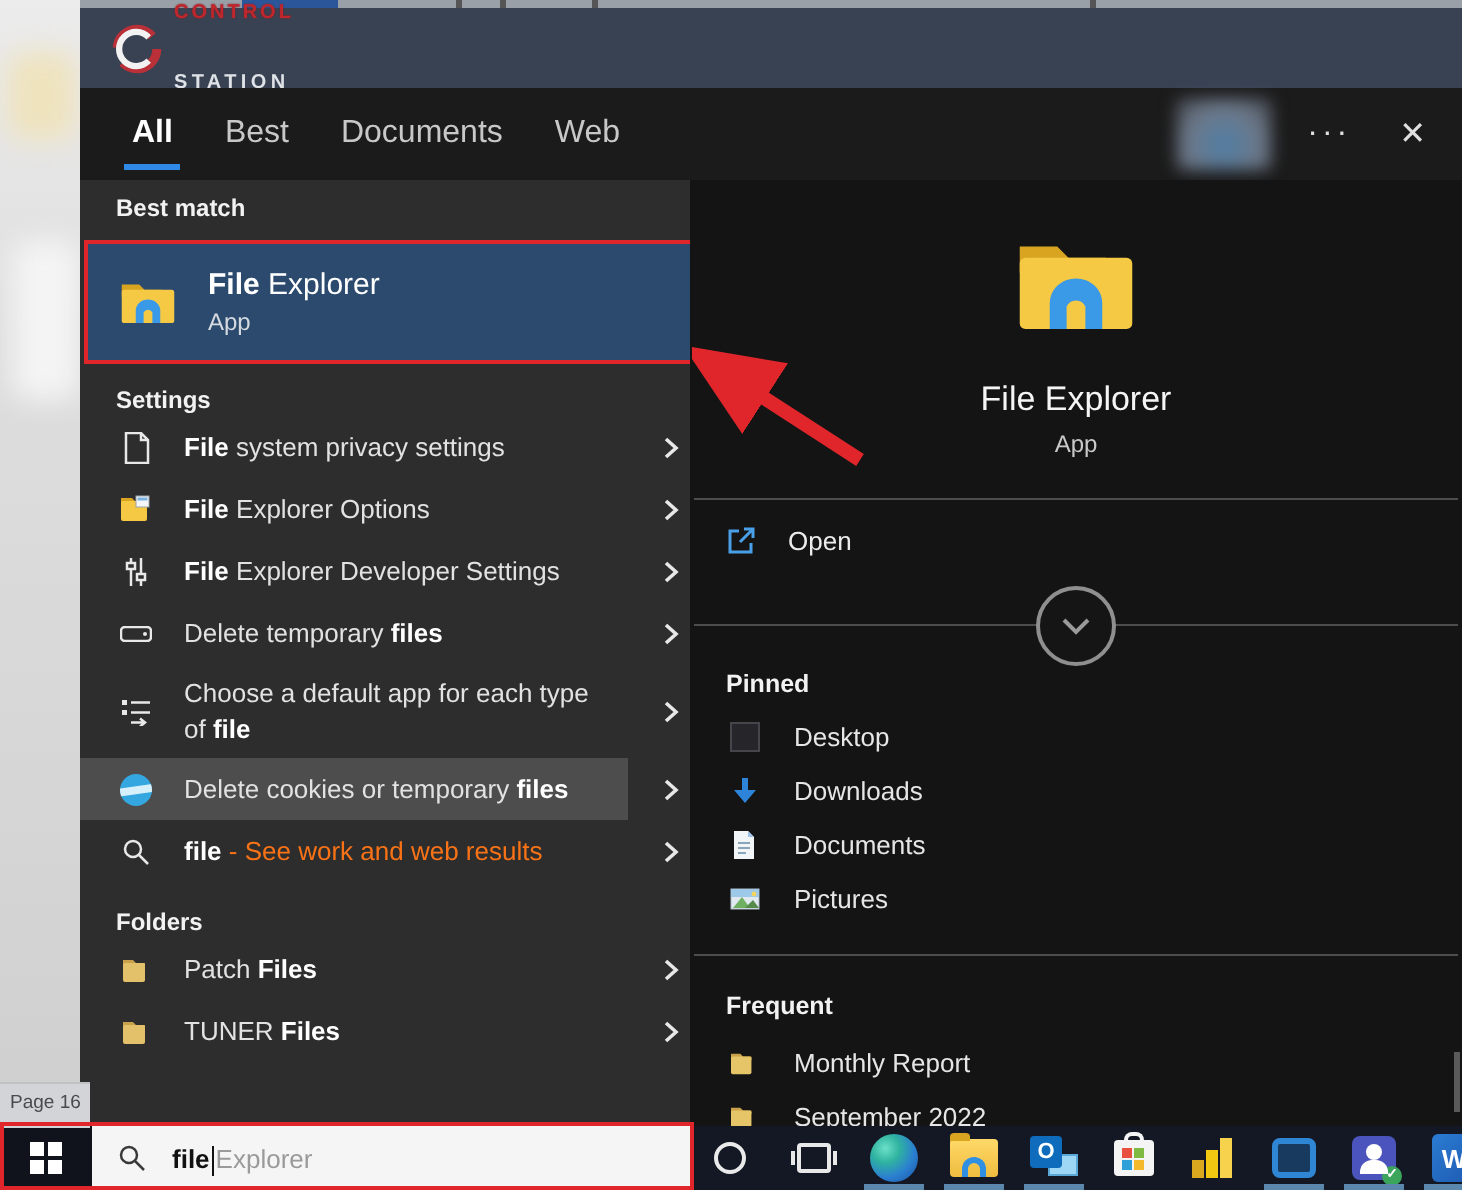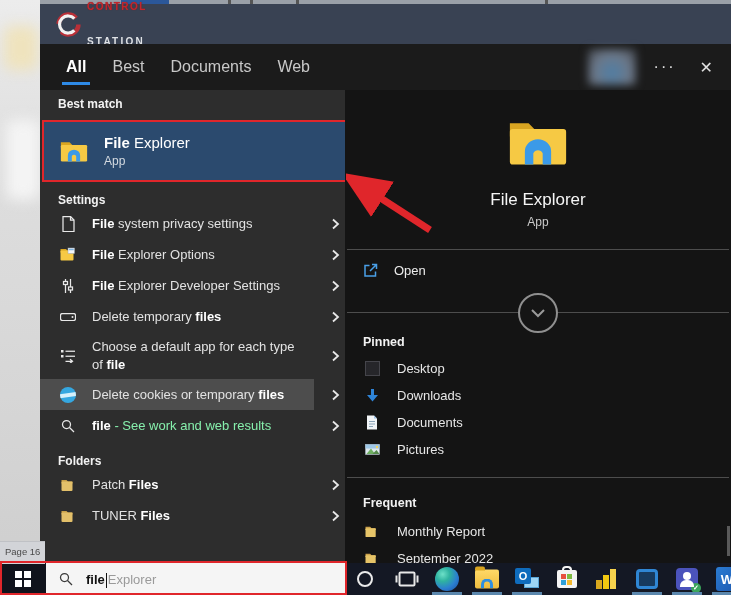--- a/index.html
+++ b/index.html
@@ -52,21 +52,21 @@
   .row{position:relative;height:31px;display:flex;align-items:center;padding-left:18px;box-sizing:border-box;}
   .row .ricon{width:20px;display:flex;justify-content:center;flex:0 0 20px;}
   .row .rlabel{margin-left:14px;font-size:13px;color:#e2e2e2;white-space:nowrap;}
   .row .rlabel b{font-weight:700;color:#fff;}
   .row .chev{position:absolute;right:10px;top:50%;transform:translateY(-50%);display:flex;}
   .row.two-line{height:47px;}
   .row.two-line .rlabel{white-space:normal;width:212px;line-height:1.35;}
   .row.hl{background:transparent;}
   .row.hl .hl-bg{position:absolute;left:0;top:0;bottom:0;right:37px;background:#4d4d4d;}
   .row.hl .ricon,.row.hl .rlabel{position:relative;z-index:1;}
-  .muted{color:#86efac;}
+  .muted{color:#f97316;}
 
   #best-match-box{position:relative;margin:8px 2px 0 2px;height:62px;box-sizing:border-box;
     border:2px solid #e0262b;background:#2b4a6e;display:flex;align-items:center;padding-left:16px;}
   #best-match-text{margin-left:16px;}
   #best-match-title{font-size:15px;color:#fff;}
   #best-match-title b{font-weight:700;}
   #best-match-sub{font-size:12px;color:#d4dae0;margin-top:3px;}
 
   
   #detail-panel{position:absolute;left:305px;top:46px;width:386px;height:473px;background:#141414;overflow:hidden;}

